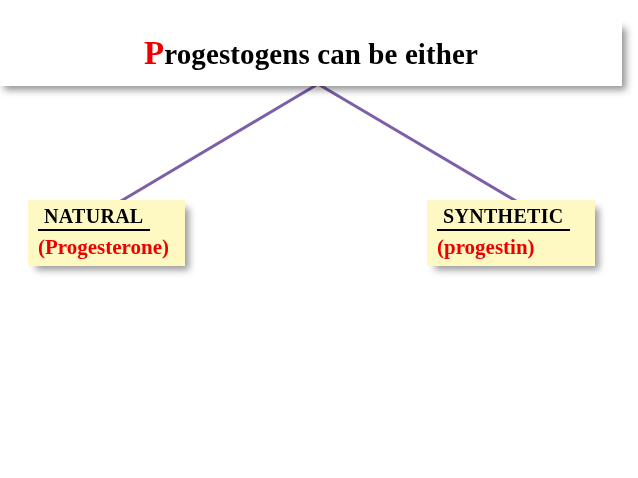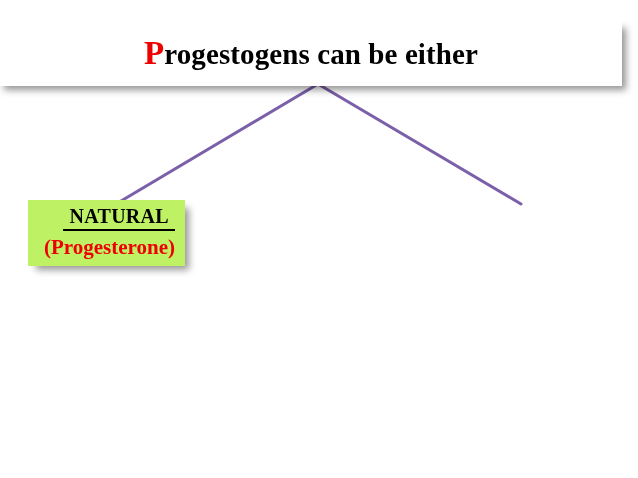--- a/index.html
+++ b/index.html
@@ -52,26 +52,26 @@
     left: 0;
     top: 0;
     width: 638px;
     height: 478px;
     z-index: 1;
   }
 
   
   .leaf-box {
     position: absolute;
-    background: #bef264;
+    background: #fef9c3;
     box-shadow: 6px 6px 7px -2px rgba(0,0,0,0.40);
     z-index: 4;
     display: flex;
     flex-direction: column;
-    align-items: flex-end;
+    align-items: flex-start;
     justify-content: center;
     padding: 6px 10px 8px 10px;
     box-sizing: border-box;
   }
   #box-natural {
     left: 28px;
     top: 200px;
     width: 157px;
     height: 66px;
   }
@@ -114,14 +114,18 @@
     <div id="title-text">
       <span class="lead">P</span><span>rogestogens can be either</span>
     </div>
   </div>
 
   <div id="box-natural" class="leaf-box">
     <div class="leaf-heading">NATURAL</div>
     <div class="leaf-sub">(Progesterone)</div>
   </div>
 
+  <div id="box-synthetic" class="leaf-box">
+    <div class="leaf-heading">SYNTHETIC</div>
+    <div class="leaf-sub">(progestin)</div>
+  </div>
 
 </div>
 
 </body></html>

